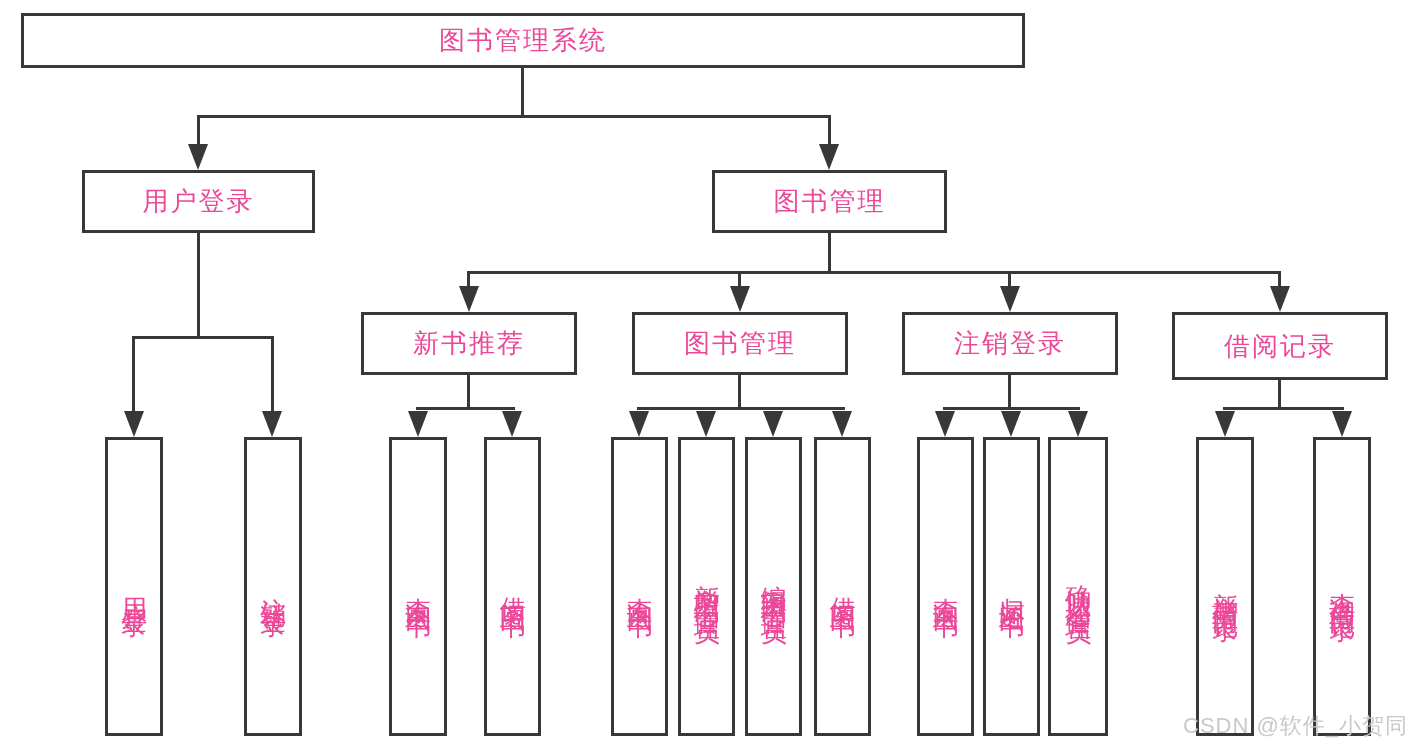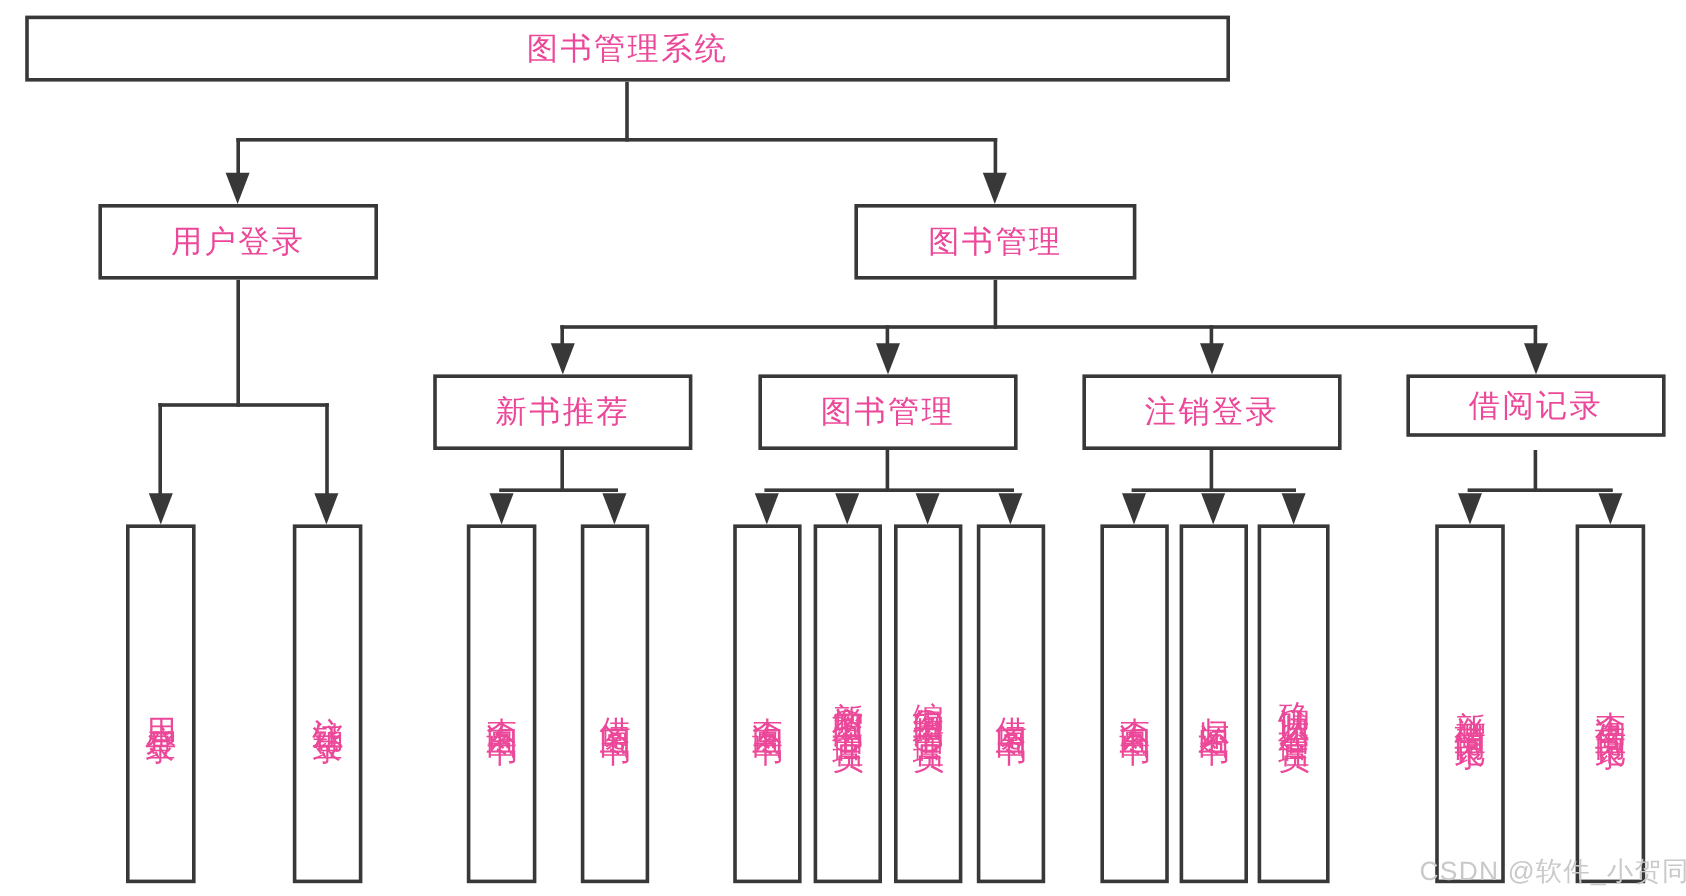--- a/index.html
+++ b/index.html
@@ -67,21 +67,21 @@
 
   <div class="node" style="left:712px;top:170px;width:235px;height:63px">
     <span class="label">图书管理</span>
   </div>
   <div class="node" style="left:632px;top:312px;width:216px;height:63px">
     <span class="label">图书管理</span>
   </div>
   <div class="node" style="left:902px;top:312px;width:216px;height:63px">
     <span class="label">注销登录</span>
   </div>
-  <div class="node" style="left:1172px;top:312px;width:216px;height:52px">
+  <div class="node" style="left:1172px;top:312px;width:216px;height:68px">
     <span class="label">借阅记录</span>
   </div>
 
   <div class="node leaf" style="left:105px;top:437px;width:58px;height:299px">
     <span class="label">用户登录</span>
   </div>
   <div class="node leaf" style="left:244px;top:437px;width:58px;height:299px">
     <span class="label">注销登录</span>
   </div>
 

